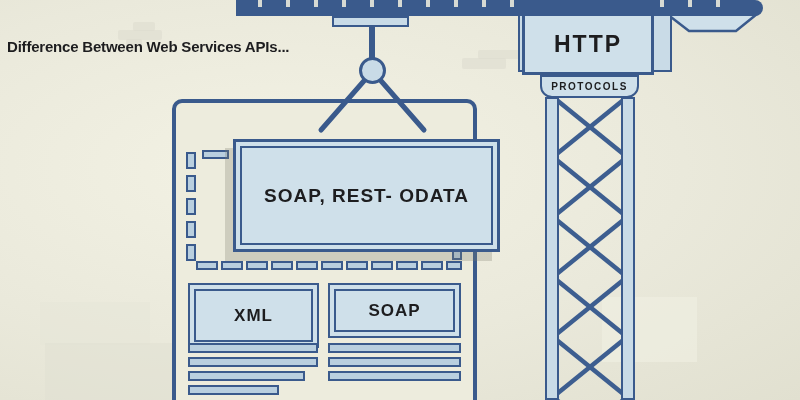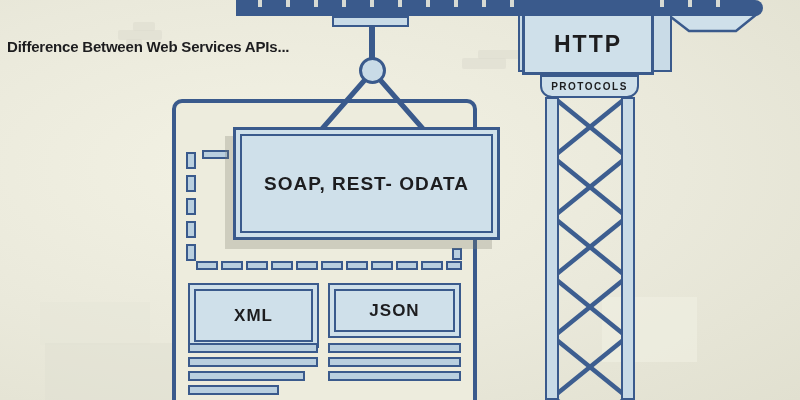--- a/index.html
+++ b/index.html
@@ -17,21 +17,21 @@
     border:4px solid var(--accent);border-radius:10px;z-index:1;}
 
   .dash{background:var(--bar);border:2px solid var(--accent);z-index:2;}
 
   
   .panel{background:var(--panel);border:3px solid var(--accent);}
   .panel .inner{position:absolute;inset:4px;border:2px solid var(--accent);}
   .panel .lbl{position:absolute;inset:0;display:flex;align-items:center;justify-content:center;
     font-weight:bold;color:var(--ink);}
 
-  #sign{left:233px;top:127px;width:267px;height:113px;z-index:4;
+  #sign{left:233px;top:139px;width:267px;height:113px;z-index:4;
     box-shadow:-8px 9px 0 0 rgba(125,125,112,.28);}
   #sign .lbl{font-size:19px;letter-spacing:1px;}
 
   #xml-box{left:188px;top:283px;width:131px;height:65px;z-index:2;border-width:2.5px;}
   #json-box{left:328px;top:283px;width:133px;height:55px;z-index:2;border-width:2.5px;}
   #xml-box .lbl,#json-box .lbl{font-size:17px;letter-spacing:1px;}
 
   .bar{height:10px;background:var(--bar);border:2px solid var(--accent);z-index:2;}
 
   
@@ -103,21 +103,21 @@
   <div class="abs dash" style="left:396px;top:261px;width:22px;height:9px;"></div>
   <div class="abs dash" style="left:421px;top:261px;width:22px;height:9px;"></div>
   <div class="abs dash" style="left:446px;top:261px;width:16px;height:9px;"></div>
 
   <div id="xml-box" class="abs panel">
     <div class="inner"></div>
     <div class="lbl">XML</div>
   </div>
   <div id="json-box" class="abs panel">
     <div class="inner"></div>
-    <div class="lbl">JSON</div>
+    <div class="lbl">SOAP</div>
   </div>
 
   <div class="abs bar" style="left:188px;top:343px;width:130px;"></div>
   <div class="abs bar" style="left:188px;top:357px;width:130px;"></div>
   <div class="abs bar" style="left:188px;top:371px;width:117px;"></div>
   <div class="abs bar" style="left:188px;top:385px;width:91px;"></div>
   <div class="abs bar" style="left:328px;top:343px;width:133px;"></div>
   <div class="abs bar" style="left:328px;top:357px;width:133px;"></div>
   <div class="abs bar" style="left:328px;top:371px;width:133px;"></div>
 

